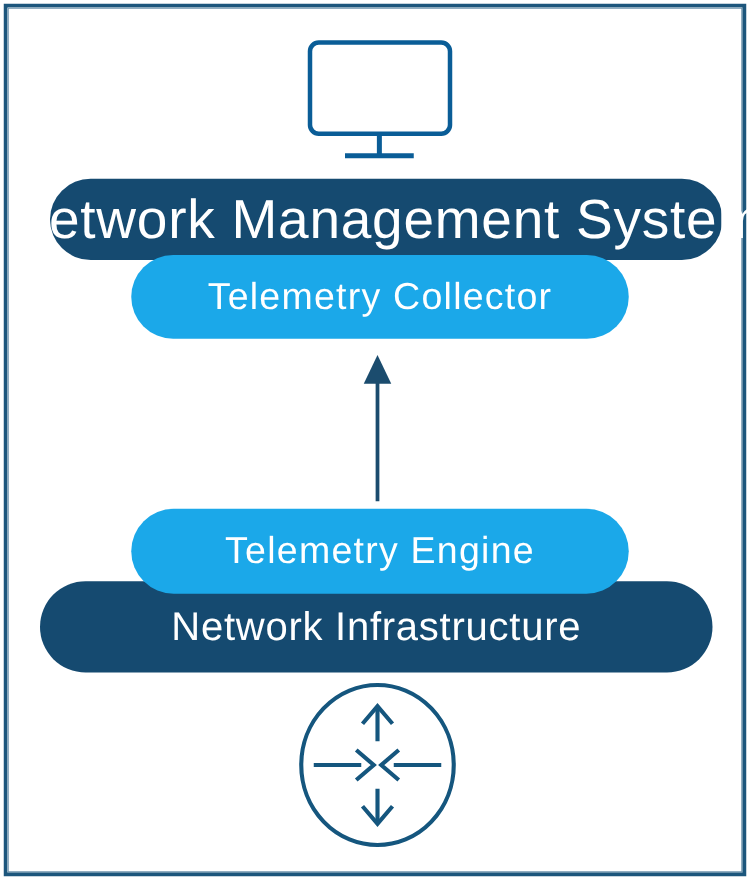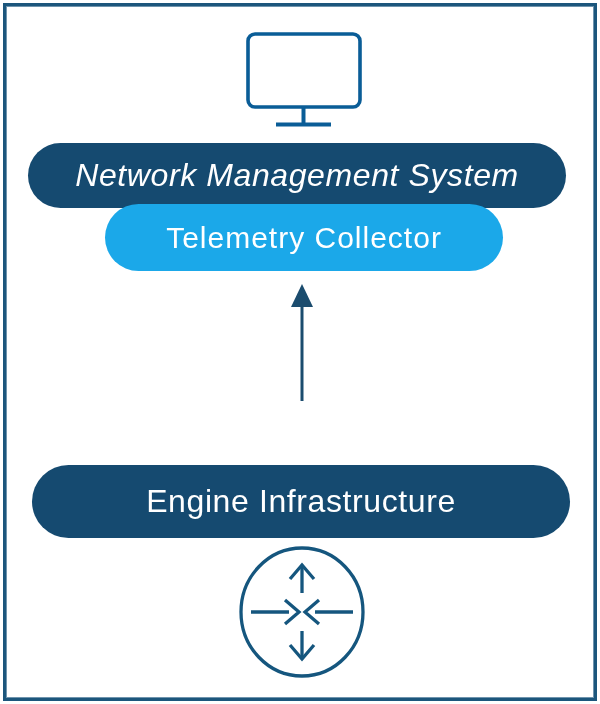--- a/index.html
+++ b/index.html
@@ -28,24 +28,23 @@
     align-items: center;
     justify-content: center;
     color: #ffffff;
     white-space: nowrap;
     font-weight: 400;
   }
   .pill.navy { background: #154a70; }
   .pill.blue { background: #1ba8e9; text-align: right; }
 
   #pill-nms {
-    left: 28px; top: 143px; width: 538px; height: 65px;
-    border-radius: 33px; font-size: 32px; letter-spacing: 0.6px;
+    left: 40px; top: 143px; width: 538px; height: 65px;
+    border-radius: 33px; font-size: 44px; letter-spacing: 0.6px;
     z-index: 1;
-    font-style: italic;
   }
   #pill-collector {
     left: 105px; top: 204px; width: 398px; height: 67px;
     border-radius: 34px; font-size: 30px; letter-spacing: 1px;
     z-index: 2;
   }
   #pill-engine {
     left: 105px; top: 407px; width: 398px; height: 68px;
     border-radius: 34px; font-size: 30px; letter-spacing: 1px;
     z-index: 2;
@@ -80,23 +79,26 @@
 
   <div id="pill-collector" class="pill blue">
     <span>Telemetry Collector</span>
   </div>
 
   <svg id="flow-arrow" class="icon-abs" width="36" height="125" viewBox="0 0 36 125" aria-hidden="true">
     <polygon points="18,4 7,27 29,27" fill="#1b4c6e"></polygon>
     <line x1="18" y1="25" x2="18" y2="121" stroke="#1b4c6e" stroke-width="3"></line>
   </svg>
 
+  <div id="pill-engine" class="pill blue">
+    <span>Telemetry Engine</span>
+  </div>
 
   <div id="pill-infra" class="pill navy">
-    <span>Engine Infrastructure</span>
+    <span>Network Infrastructure</span>
   </div>
 
   <svg id="router-icon" class="icon-abs" width="134" height="140" viewBox="0 0 134 140" aria-hidden="true">
     <g fill="none" stroke="#15567e" stroke-width="3.3">
       <ellipse cx="67" cy="70" rx="61" ry="64"></ellipse>
 
       <line x1="67" y1="51" x2="67" y2="25"></line>
       <path d="M55,37 L67,23 L79,37"></path>
 
       <line x1="67" y1="89" x2="67" y2="115"></line>

